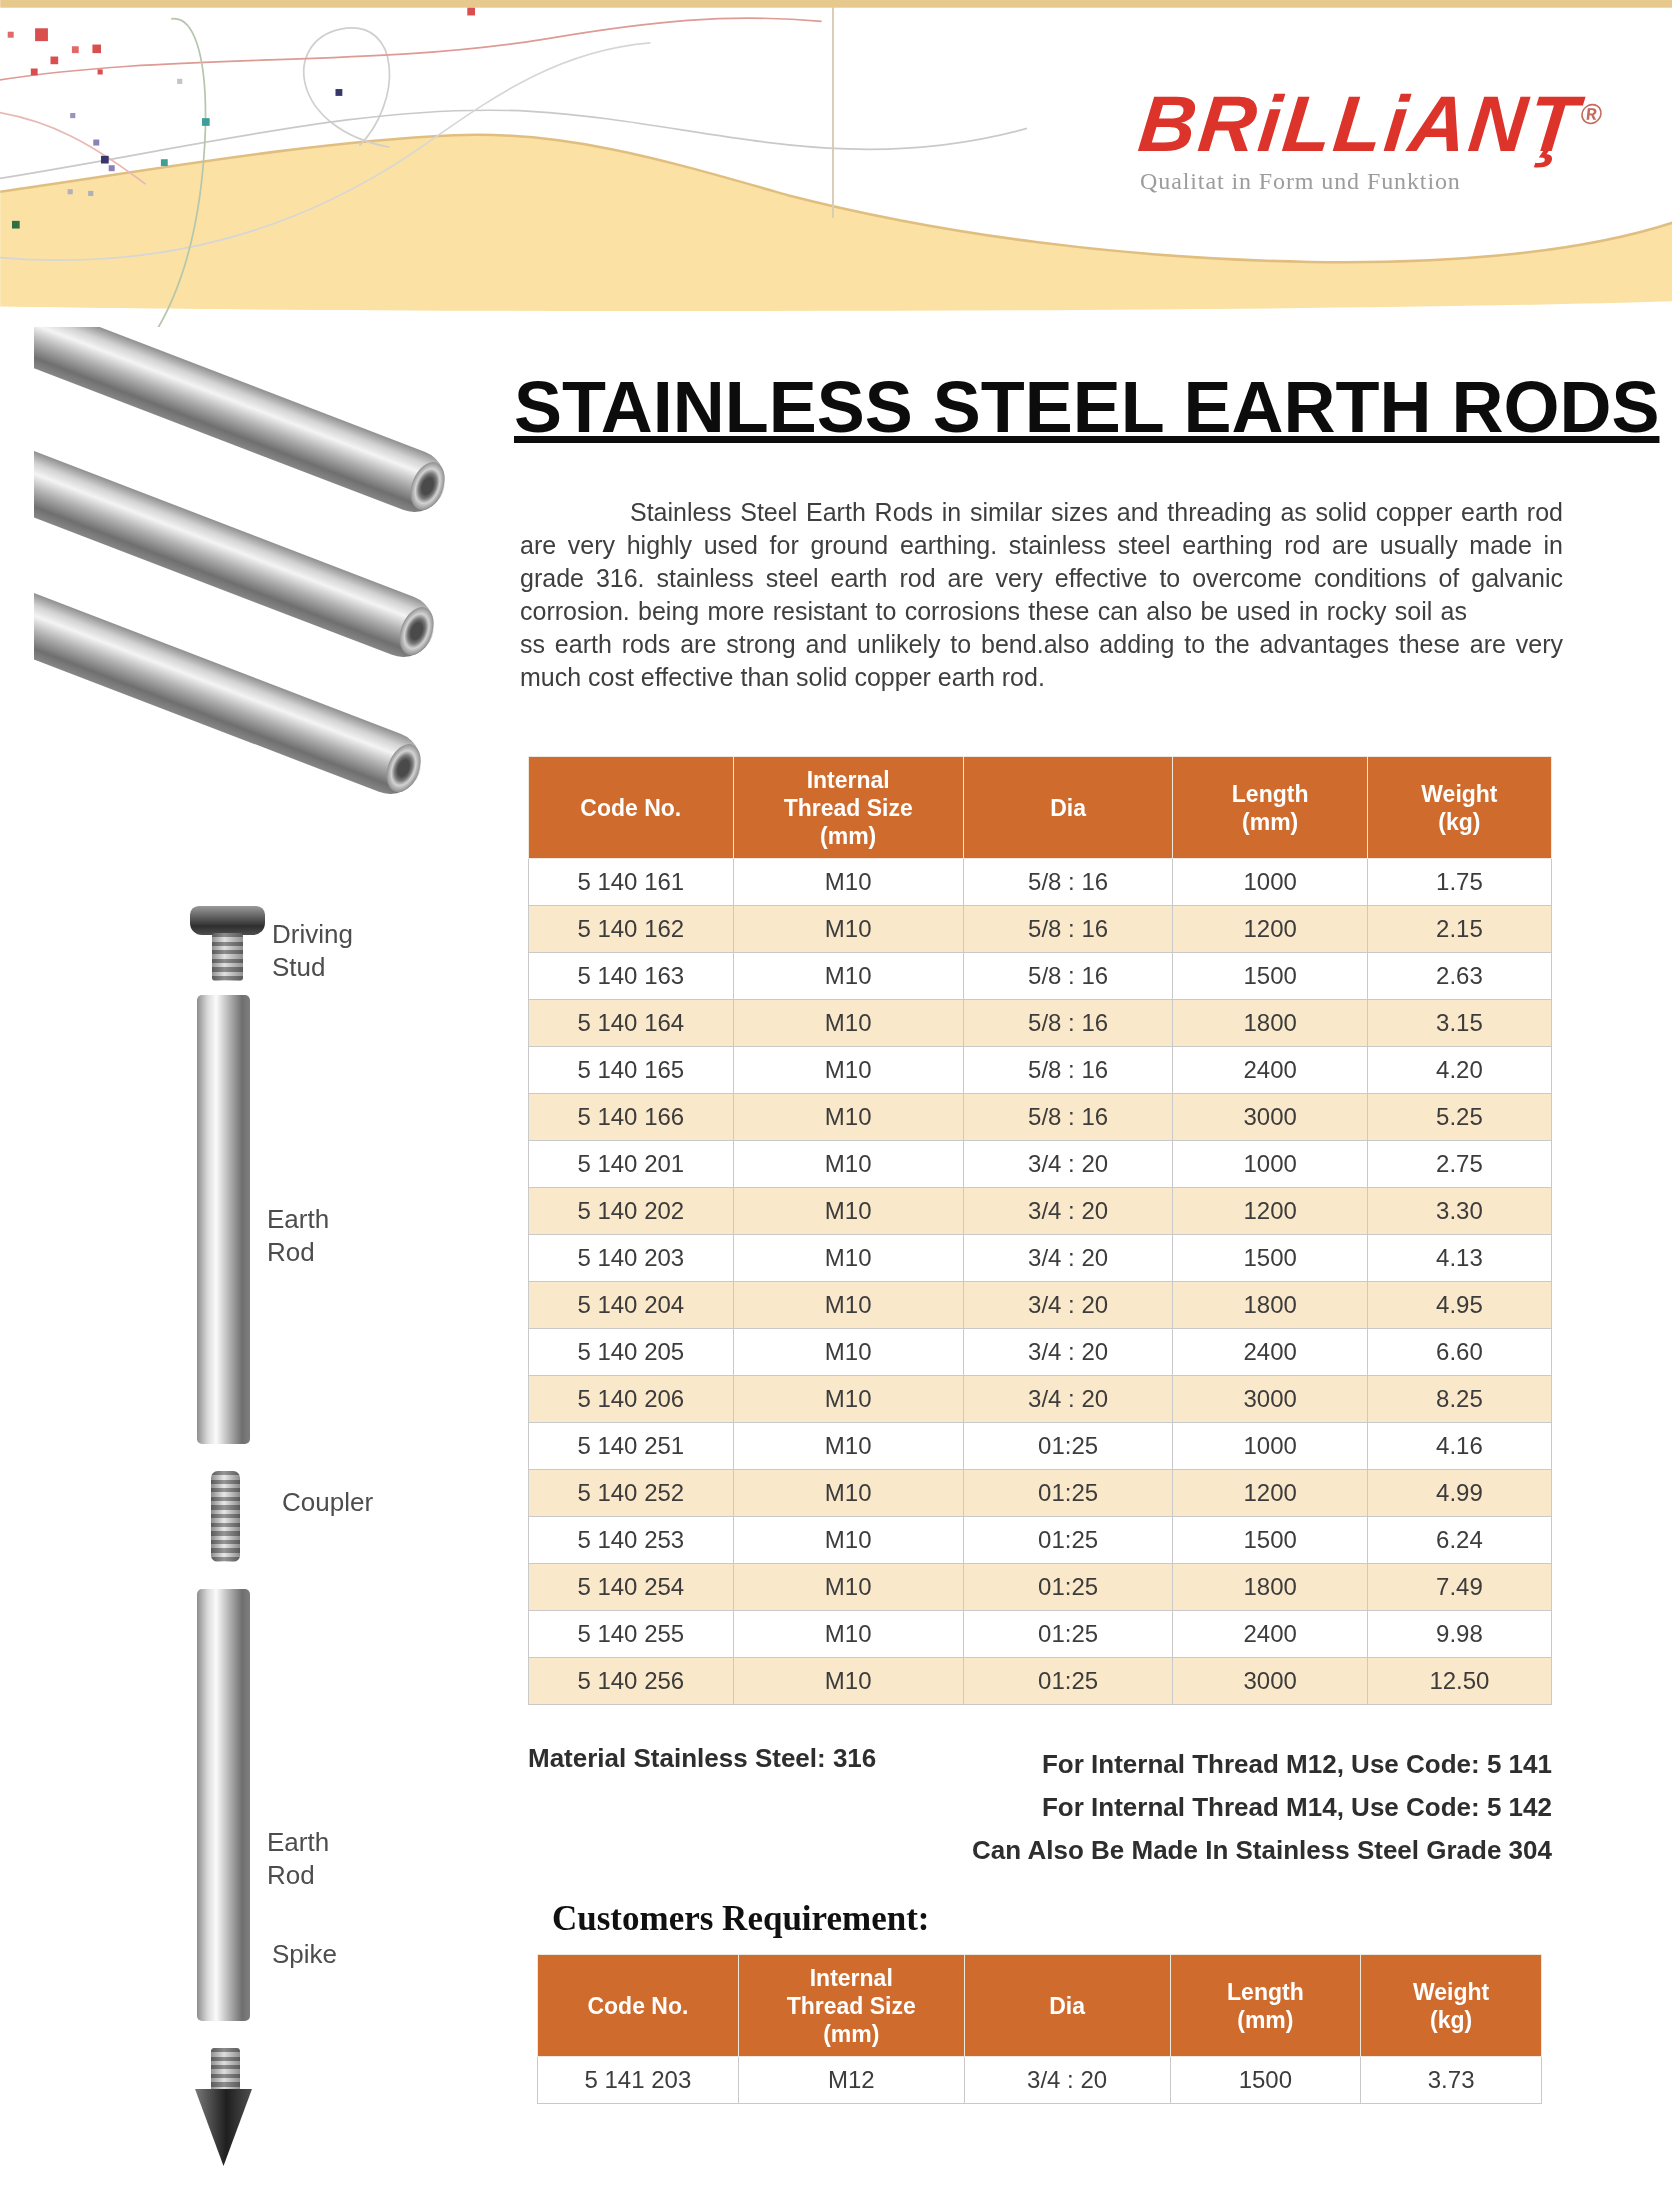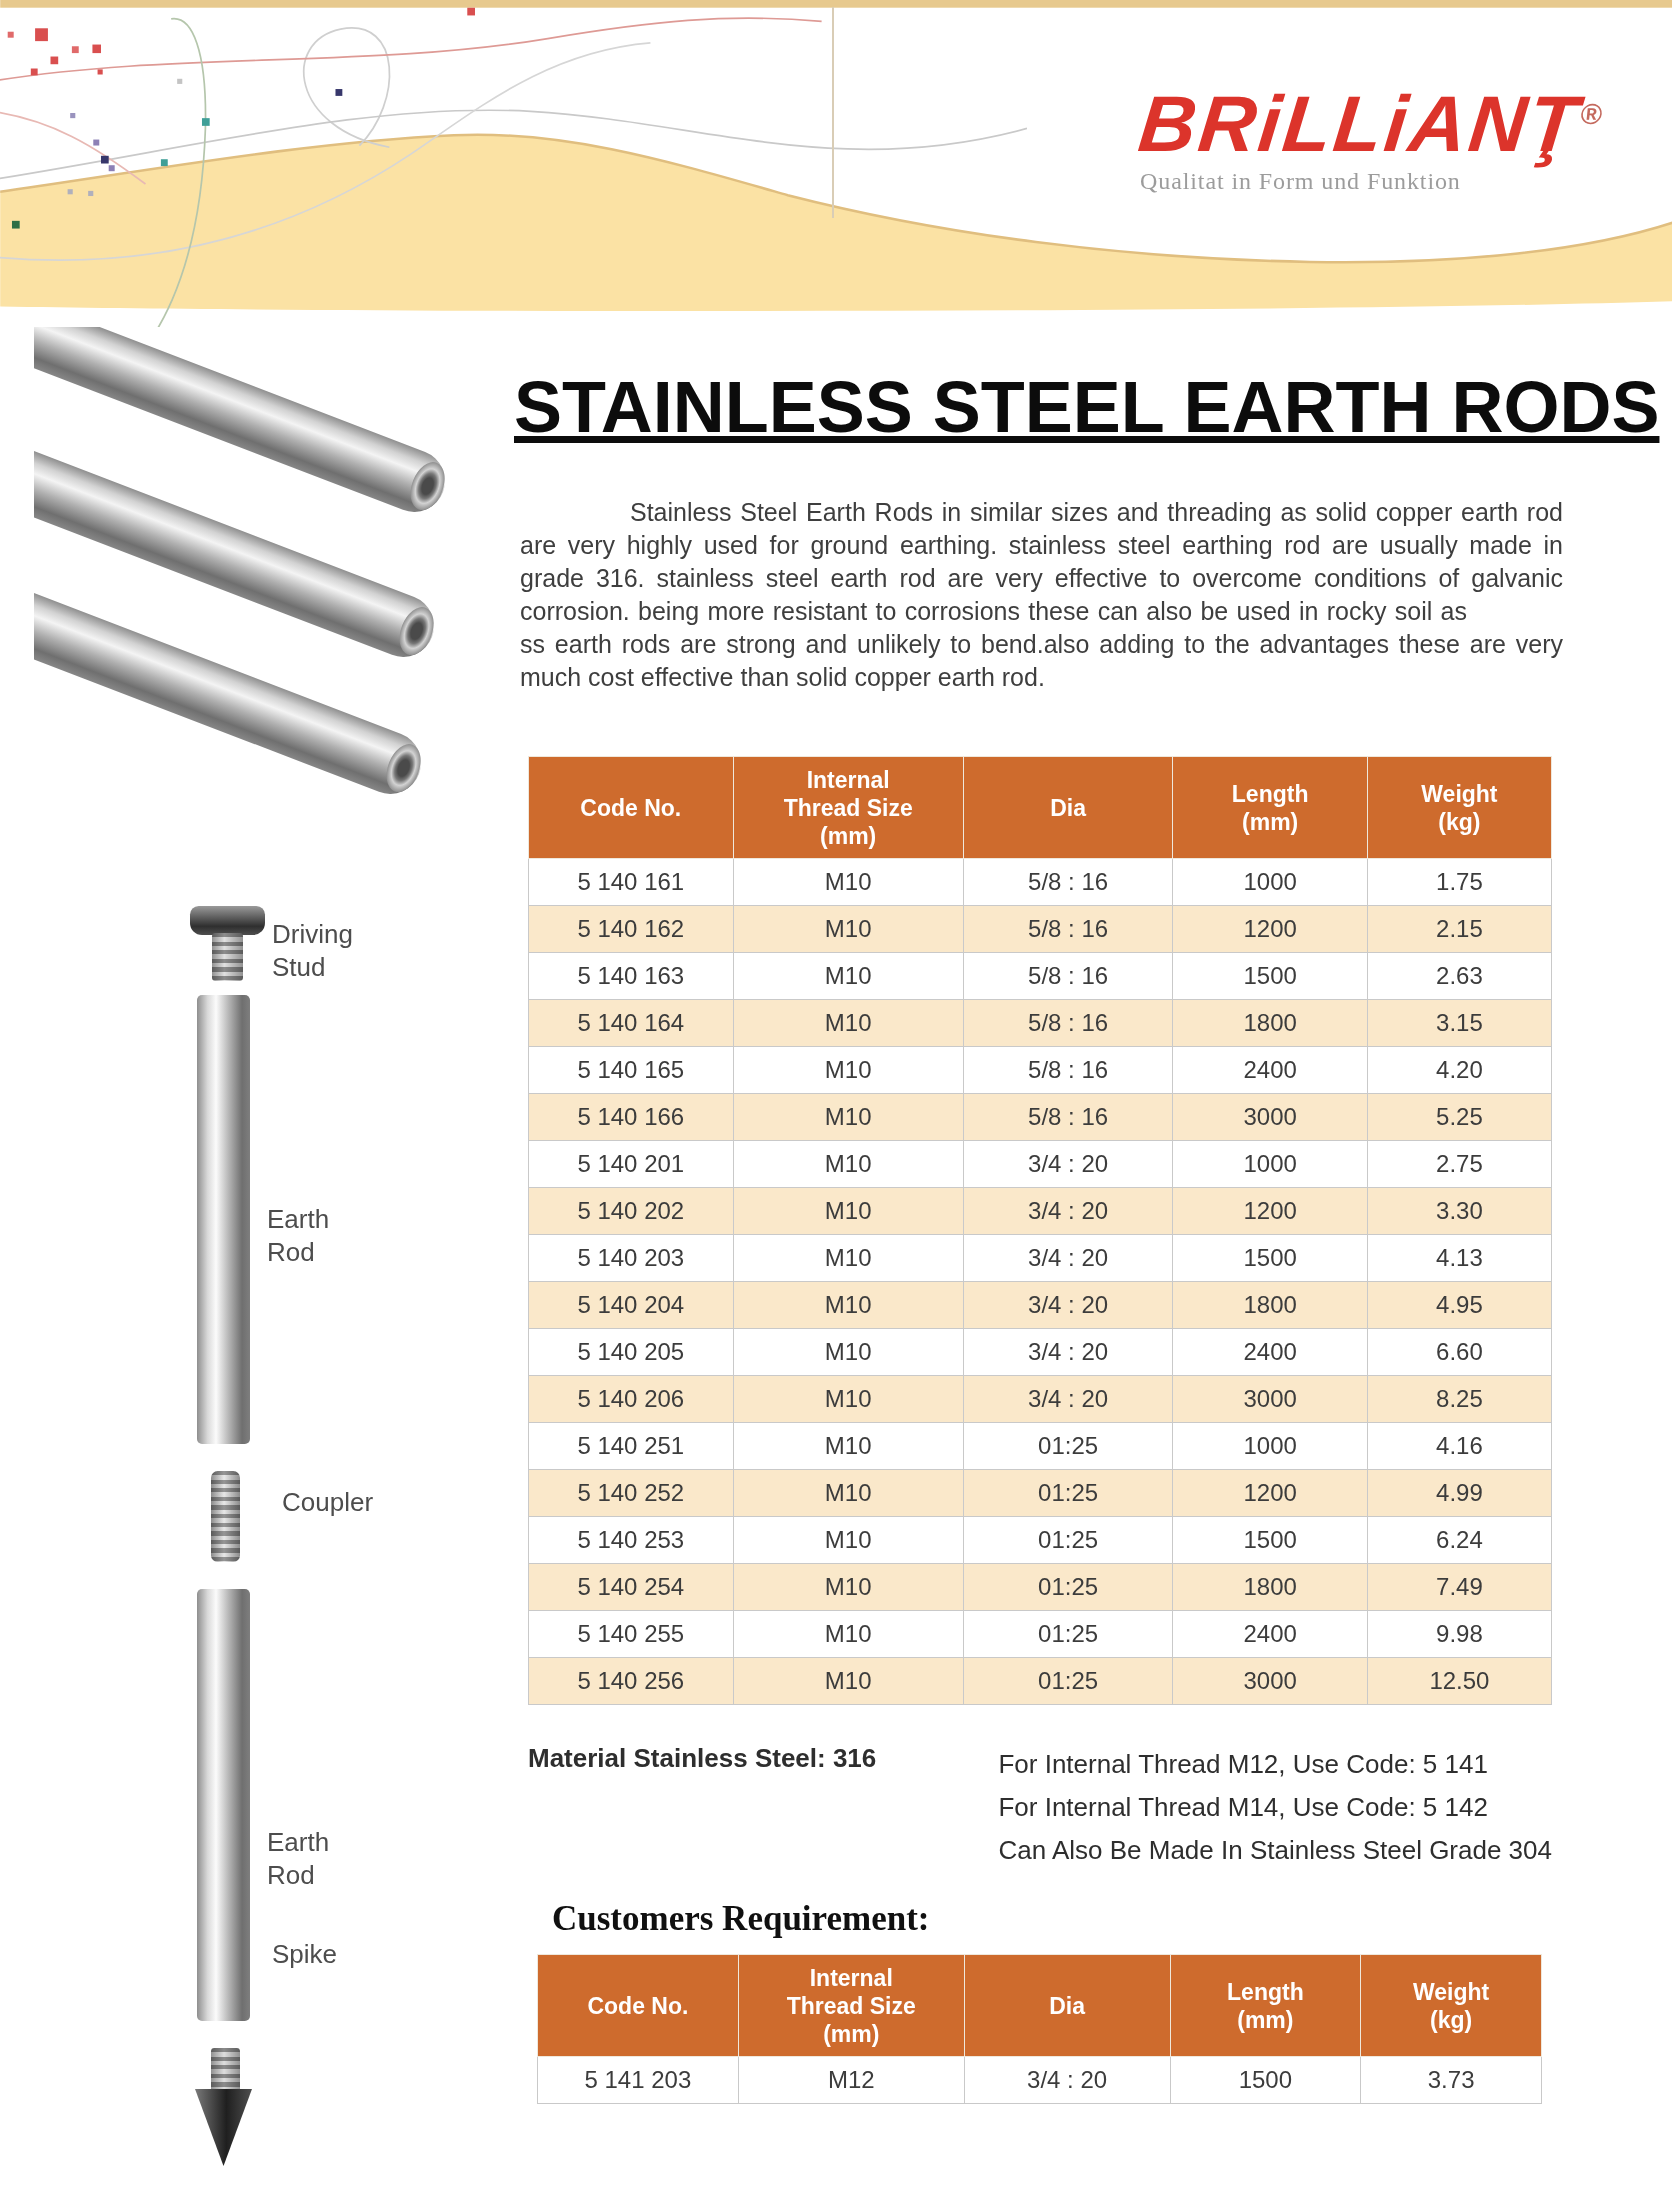--- a/index.html
+++ b/index.html
@@ -65,21 +65,21 @@
   table.spec td{height:46px;padding:0 5.1px;font-size:24px;color:#3c3c3c;text-align:center;
      vertical-align:middle;border:0.9px solid #c9c9c9;background:#fff;}
   table.spec tr.alt td{background:var(--cream,#FAE8CA);}
   .main-table-wrap{position:absolute;left:528px;top:756px;width:1024px;}
   .cust-table-wrap{position:absolute;left:537px;top:1954px;width:1005px;}
   .cust-table-wrap td{height:53px;}
 
   .notes{position:absolute;left:528px;top:1743px;width:1024px;display:flex;
      justify-content:space-between;align-items:flex-start;}
   .note-left{font-size:26px;font-weight:bold;color:#2e2e2e;}
-  .note-right{font-size:26px;font-weight:normal;color:#2e2e2e;line-height:43px;}
+  .note-right{font-size:26px;font-weight:bold;color:#2e2e2e;text-align:right;line-height:43px;}
 
   .cust-heading{position:absolute;left:552px;top:1899px;font-family:"Liberation Serif",serif;
      font-weight:bold;font-size:35px;color:#101010;}
 </style>
 </head>
 <body>
 
 <div id="page">
 
   <div class="banner">

